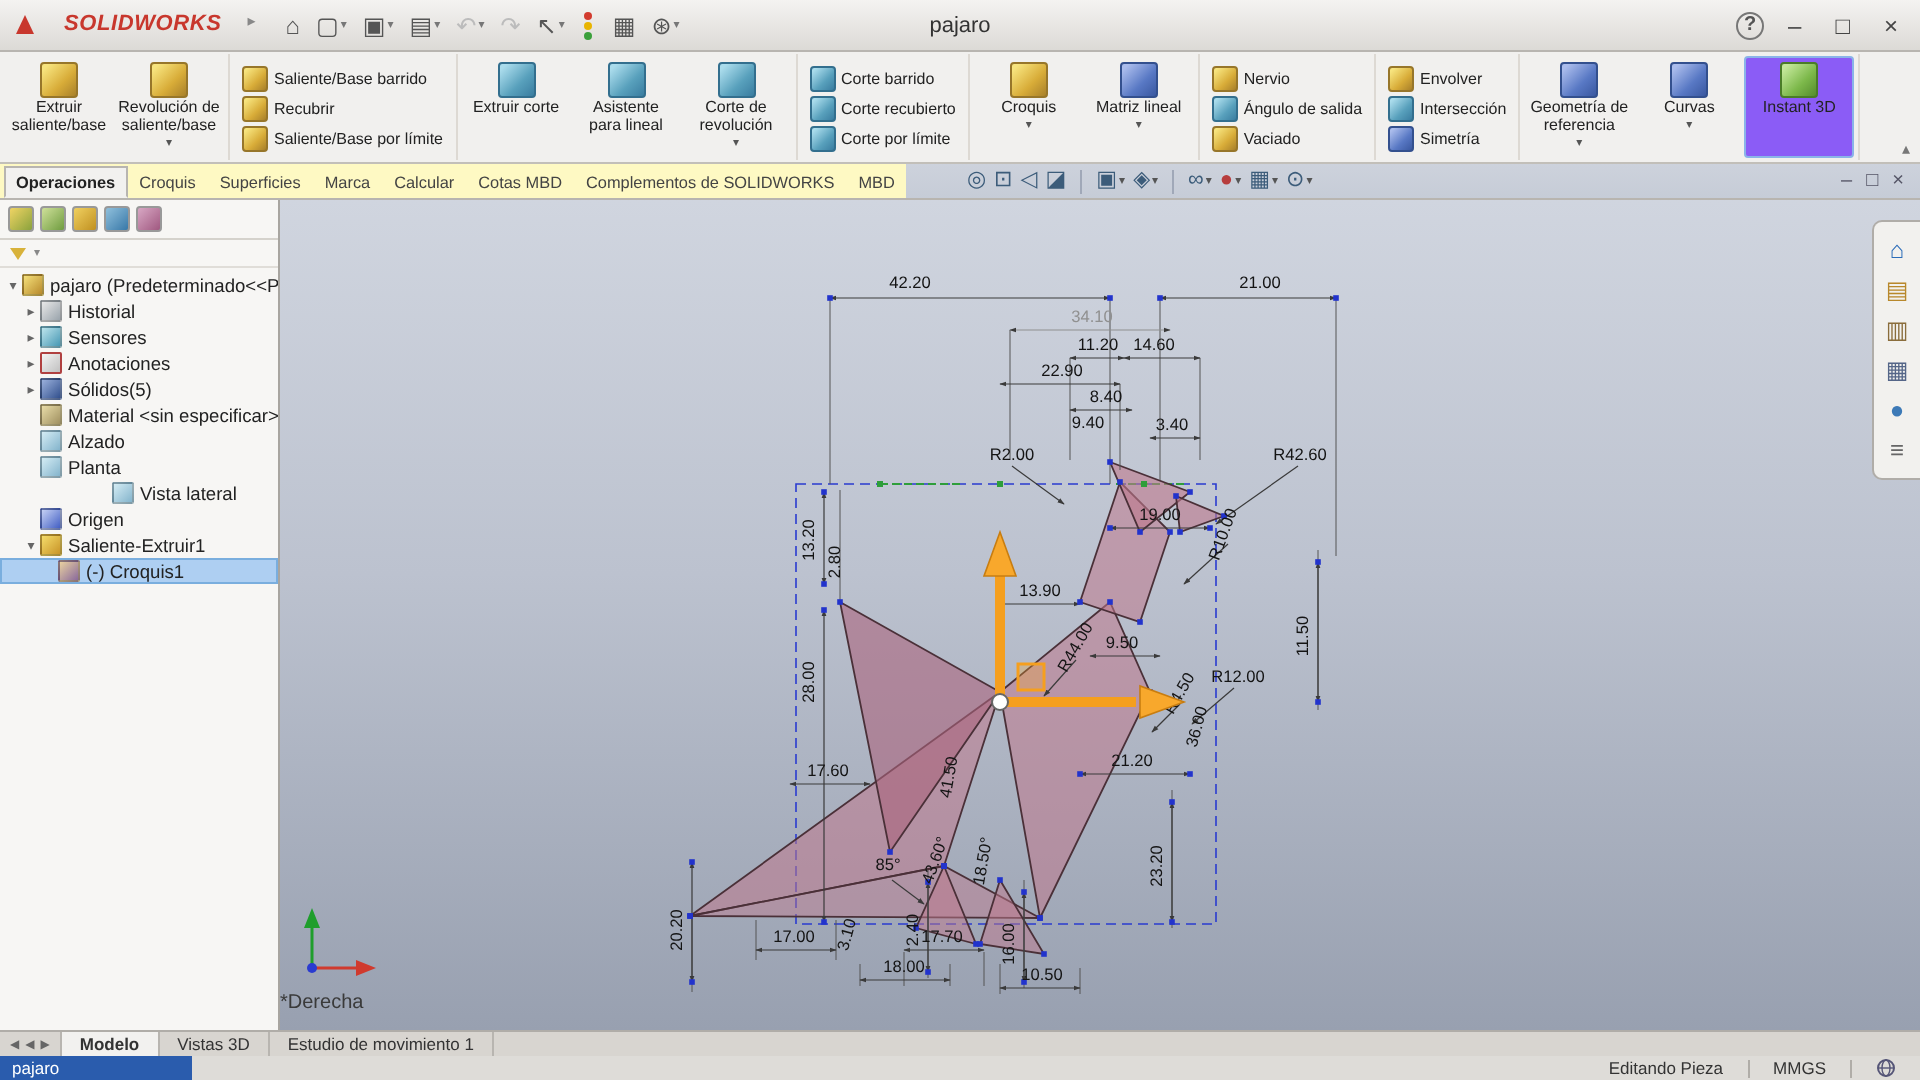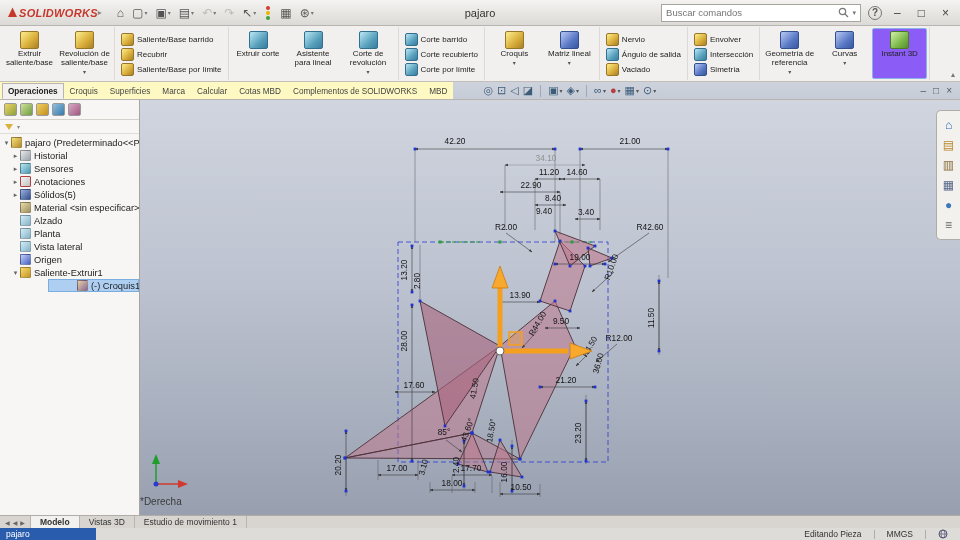--- a/index.html
+++ b/index.html
@@ -1,21 +1,21 @@
 <!DOCTYPE html>
 <html><head>
 <meta charset="utf-8">
 <style>
 *{margin:0;padding:0;box-sizing:border-box;}
 html,body{width:960px;height:540px;overflow:hidden;}
 body{position:relative;background:#d4d0c8;font-family:"Liberation Sans",sans-serif;font-size:10px;color:#222;}
 
 
 .titlebar{height:26px;display:flex;align-items:center;gap:4px;padding:0 6px;background:linear-gradient(#f4f3f1,#dcdad6);border-bottom:1px solid #b8b5b0;position:relative;}
-.sw-logo{display:flex;align-items:center;gap:0;flex:none;}
+.sw-logo{display:flex;gap:13px;flex:none;}
 .sw-name{color:#c8372d;font-weight:bold;font-style:italic;font-size:11px;letter-spacing:.3px;}
 .sw-chev{color:#888;font-size:8px;}
 .tb-icons{display:flex;align-items:center;gap:2px;margin-left:8px;}
 .tbi{display:flex;align-items:center;padding:1px 3px;border-radius:2px;color:#555;font-size:12px;line-height:1;}
 .tbi.disabled{color:#bcbcbc;}
 .tbi .darr{font-size:6px;color:#777;margin-left:1px;}
 .traffic{display:inline-flex;flex-direction:column;gap:1px;padding:1px 2px;}
 .traffic i{width:4px;height:4px;border-radius:50%;display:block;}
 .traffic i:nth-child(1){background:#d23b2e;}
 .traffic i:nth-child(2){background:#e8b400;}
@@ -65,21 +65,21 @@
 .fmtab:nth-child(3){background:linear-gradient(135deg,#f0d060,#c09020);}
 .fmtab:nth-child(4){background:linear-gradient(135deg,#90c0dc,#3878a8);}
 .fmtab:nth-child(5){background:linear-gradient(135deg,#d8a8c4,#a05880);}
 .fm-filter{height:14px;display:flex;align-items:center;padding:0 5px;gap:4px;border-bottom:1px solid #e0ddd8;}
 .funnel{width:0;height:0;border-left:4px solid transparent;border-right:4px solid transparent;border-top:6px solid #d8b23a;}
 .fm-filter .darr2{color:#888;}
 .tree{flex:1;padding-top:2px;overflow:hidden;}
 .trow{height:13px;display:flex;align-items:center;white-space:nowrap;font-size:9.3px;color:#222;overflow:hidden;}
 .trow .arr{width:9px;text-align:center;color:#666;font-size:7px;flex:none;}
 .ticon{width:11px;height:11px;border-radius:1px;margin-right:3px;flex:none;border:1px solid rgba(0,0,0,.25);}
-.trow.selected{background:#aecff2;box-shadow:inset 0 0 0 1px #7aaede;margin-left:48px;}
+.trow.selected{background:#aecff2;box-shadow:inset 0 0 0 1px #7aaede;}
 .ticon.part{background:linear-gradient(135deg,#f5e07a,#b88a2c);}
 .ticon.history{background:linear-gradient(135deg,#e8e8e8,#9aa4ac);}
 .ticon.sensors{background:linear-gradient(135deg,#bce4ec,#4898b4);}
 .ticon.annotations{background:linear-gradient(135deg,#f4f4f4,#c0c0c0);border-color:#b04040;}
 .ticon.solids{background:linear-gradient(135deg,#9ab0dc,#33518e);}
 .ticon.material{background:linear-gradient(135deg,#e8dca8,#a09060);}
 .ticon.plane{background:linear-gradient(135deg,#d4ecf4,#84b4cc);}
 .ticon.origin{background:linear-gradient(135deg,#c4d0f4,#4460c4);}
 .ticon.feature{background:linear-gradient(135deg,#f5dc6a,#c89428);}
 .ticon.sketch{background:linear-gradient(135deg,#e8d0a0,#8a6a9c);}
@@ -151,28 +151,20 @@
       <span class="tbi">
         <span>▦</span>
       </span>
       <span class="tbi">
         <span>⊛</span>
         <span class="darr">▾</span>
       </span>
     </div>
   <div class="tb-title">pajaro</div>
   <div class="tb-right">
-    <div class="searchbox">
-      <input placeholder="Buscar comandos" style="">
-      <svg width="11" height="11">
-          <circle cx="4.5" cy="4.5" r="3.2" fill="none" stroke="#777" stroke-width="1.2"></circle>
-          <line x1="7" y1="7" x2="10" y2="10" stroke="#777" stroke-width="1.2"></line>
-        </svg>
-      <span class="darr">▾</span>
-    </div>
     <span class="help-badge">?</span>
     <span class="win-btn">–</span>
     <span class="win-btn">□</span>
     <span class="win-btn">×</span>
   </div>
 </div>
 
 <div class="ribbon">
   <div class="rgroup big">
       <div class="rbtn-big">
@@ -392,21 +384,21 @@
         <div class="trow" style="padding-left: 11px;">
           <span class="arr"></span>
           <span class="ticon plane"></span>
           <span>Alzado</span>
         </div>
         <div class="trow" style="padding-left: 11px;">
           <span class="arr"></span>
           <span class="ticon plane"></span>
           <span>Planta</span>
         </div>
-        <div class="trow" style="padding-left: 11px;">
+        <div class="trow" style="padding-left: 11px; margin-left: 36px;">
           <span class="arr"></span>
           <span class="ticon plane"></span>
           <span>Vista lateral</span>
         </div>
         <div class="trow" style="padding-left: 11px;">
           <span class="arr"></span>
           <span class="ticon origin"></span>
           <span>Origen</span>
         </div>
         <div class="trow" style="padding-left: 11px;">

